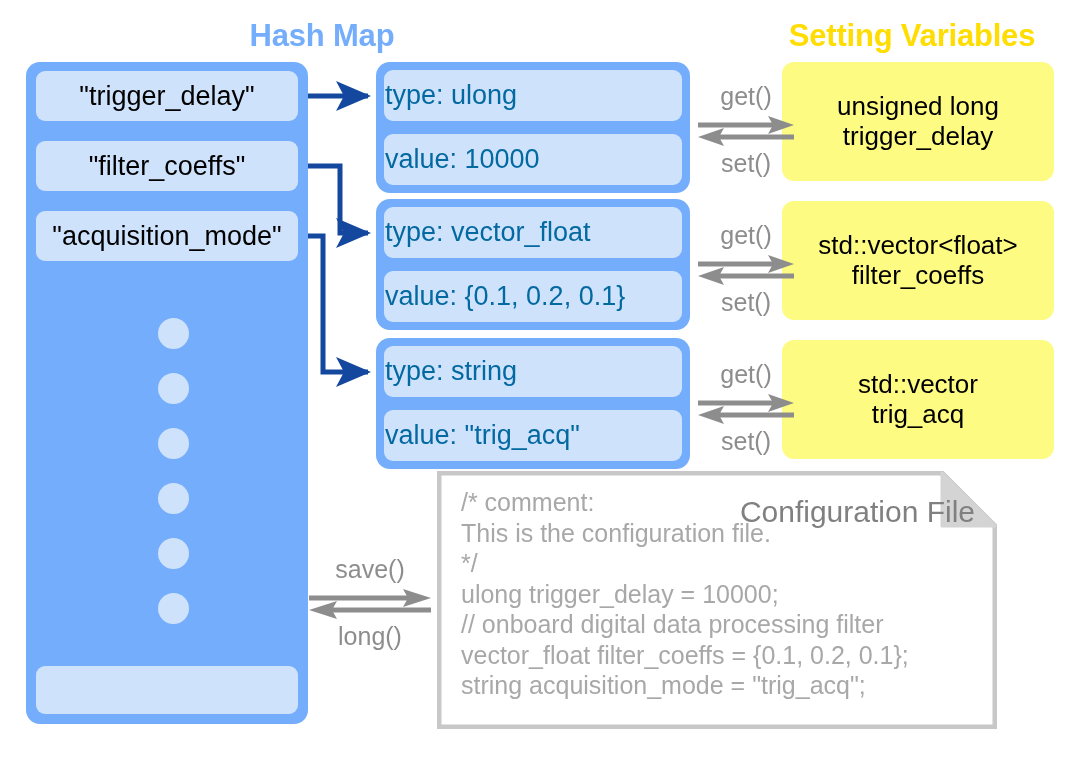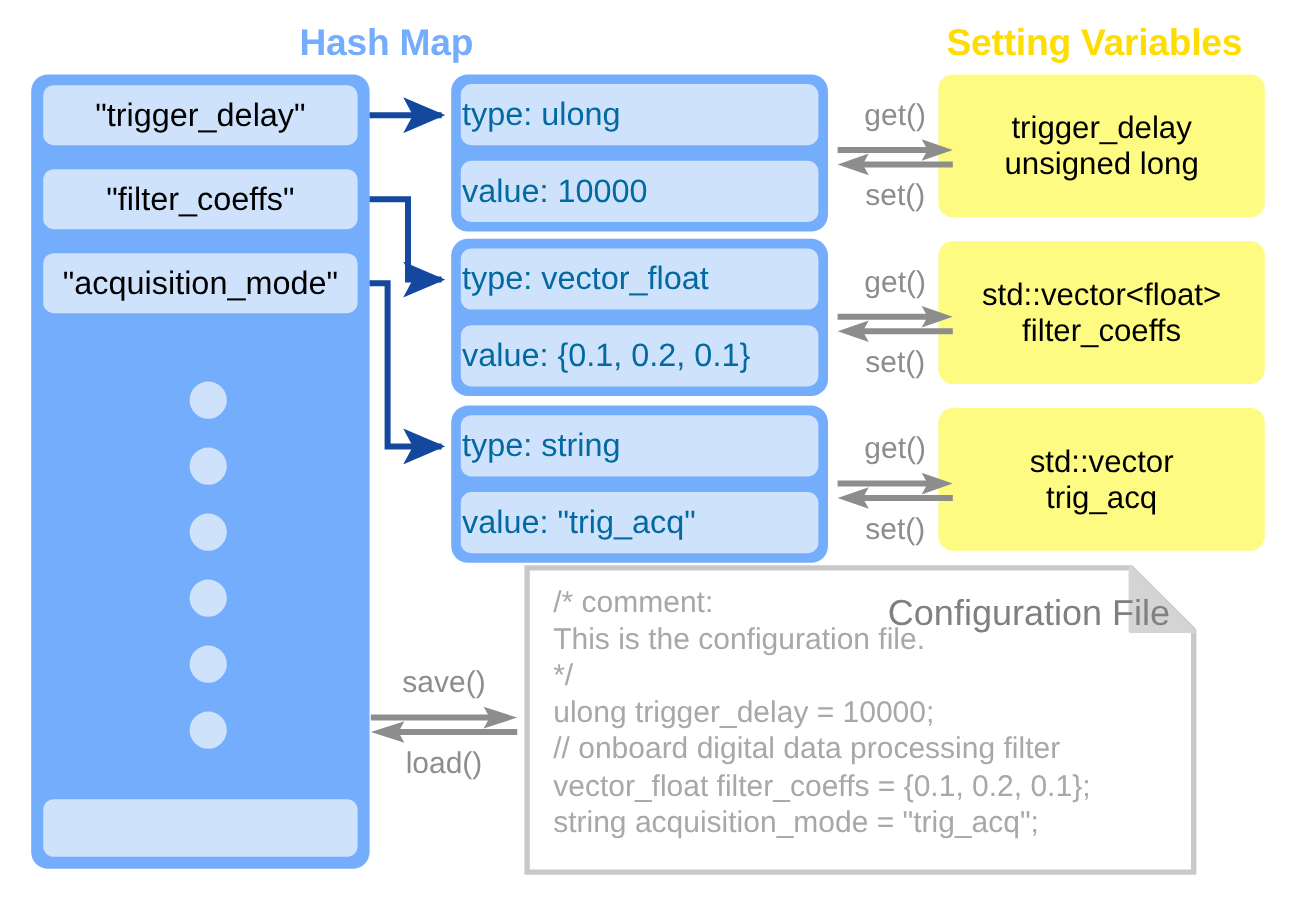--- a/index.html
+++ b/index.html
@@ -232,22 +232,22 @@
   <div class="entry-box" id="entry-1">
     <div class="entry-row">type: vector_float</div>
     <div class="entry-row">value: {0.1, 0.2, 0.1}</div>
   </div>
   <div class="entry-box" id="entry-2">
     <div class="entry-row">type: string</div>
     <div class="entry-row">value: "trig_acq"</div>
   </div>
 
   <div class="var-box" id="var-0">
+    <div>unsigned long</div>
     <div>trigger_delay</div>
-    <div>unsigned long</div>
   </div>
   <div class="var-box" id="var-1">
     <div>std::vector&lt;float&gt;</div>
     <div>filter_coeffs</div>
   </div>
   <div class="var-box" id="var-2">
     <div>std::vector</div>
     <div>trig_acq</div>
   </div>
 
@@ -299,21 +299,21 @@
   </div>
 
   <div class="xfer" id="xfer-save-load">
     <div class="lbl lbl-top">save()</div>
     <svg width="130" height="38" viewBox="0 0 130 38">
       <path d="M4,13 L108,13" stroke="#8d8d8d" stroke-width="5" fill="none"></path>
       <path d="M126,13 L98,4 L103,13 L98,22 Z" fill="#8d8d8d"></path>
       <path d="M126,25 L22,25" stroke="#8d8d8d" stroke-width="5" fill="none"></path>
       <path d="M4,25 L32,16 L27,25 L32,34 Z" fill="#8d8d8d"></path>
     </svg>
-    <div class="lbl lbl-bot">load()</div>
+    <div class="lbl lbl-bot">long()</div>
   </div>
 
   <div id="config-file">
     <svg class="paper" width="560" height="258" viewBox="0 0 560 258">
       <path d="M2,2 L505,2 L558,55 L558,256 L2,256 Z" fill="#ffffff" stroke="#c8c8c8" stroke-width="5" stroke-linejoin="round"></path>
       <path d="M505,2 L558,55 L505,55 Z" fill="#d4d4d4" stroke="#d4d4d4" stroke-width="3" stroke-linejoin="round"></path>
     </svg>
     <div id="config-text">/* comment:
 This is the configuration file.
 */

